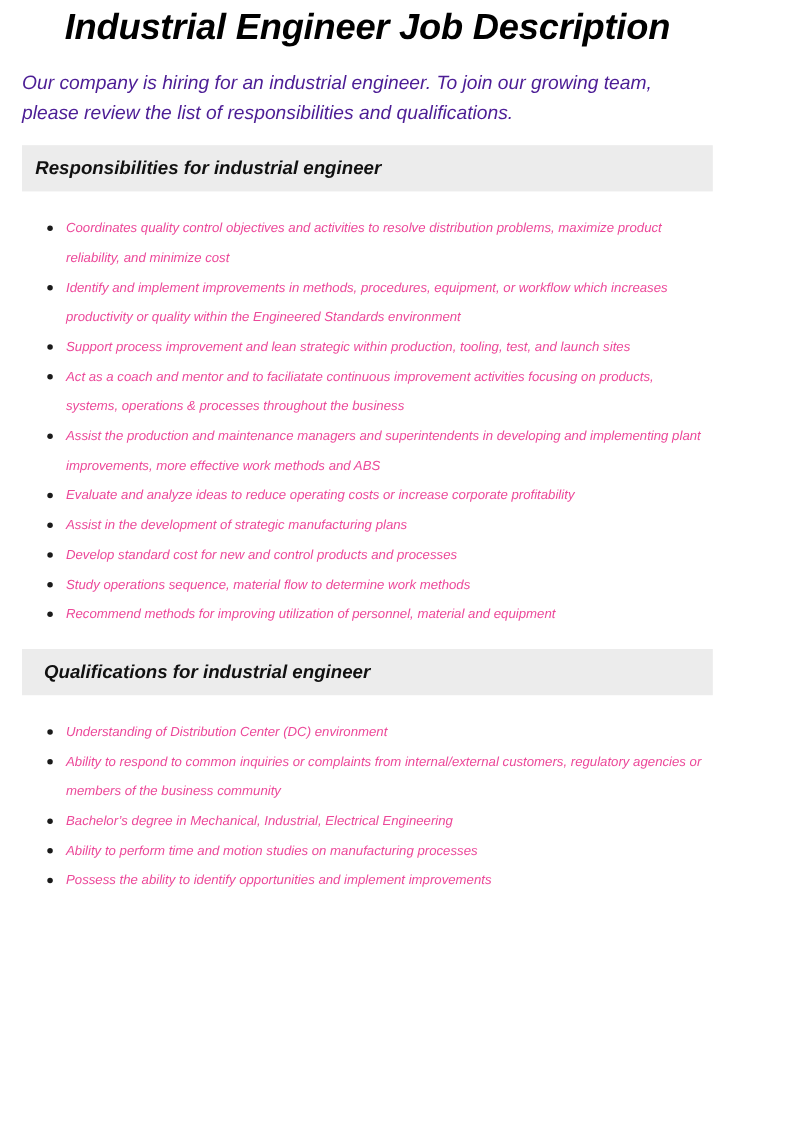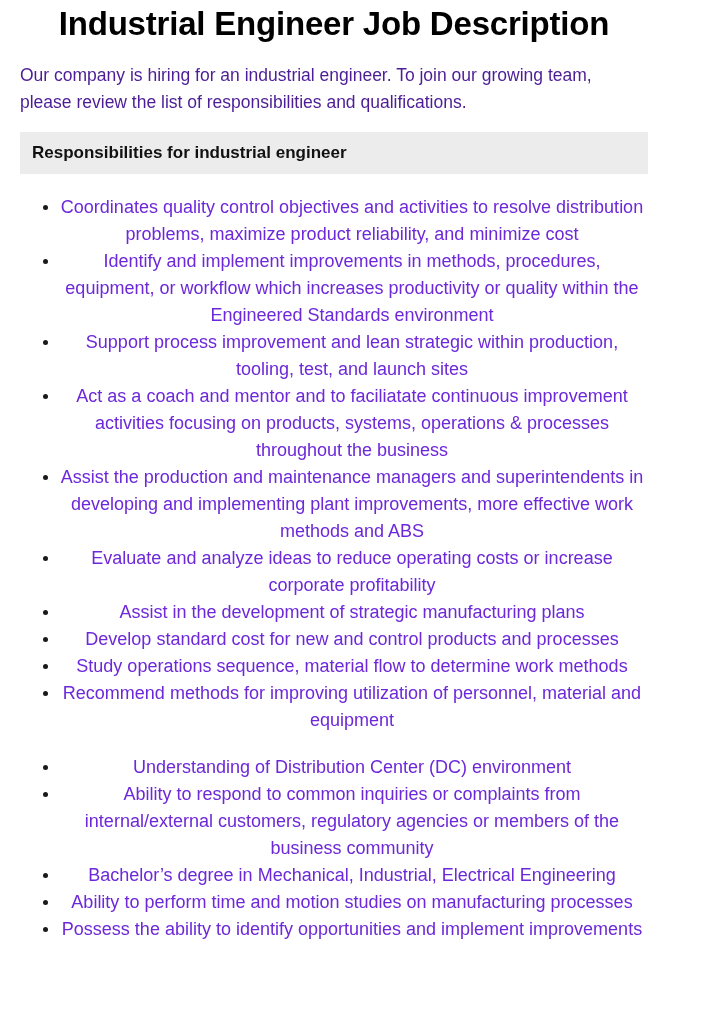--- a/index.html
+++ b/index.html
@@ -1,44 +1,43 @@
 <!DOCTYPE html>
 <html><head>
   <meta charset="utf-8">
   <style>
     html, body { margin: 0; padding: 0; background: #ffffff; }
     body {
       width: 720px; height: 1030px; overflow: hidden;
       font-family: "Liberation Sans", "DejaVu Sans", sans-serif;
       color: #1a1a1a;
     }
-    .page { padding: 0 20px; box-sizing: border-box; width: 668px; }
+    .page { padding: 0 20px; box-sizing: border-box; width: 668px; font-style: italic; }
     h1 {
       margin: 0; padding-top: 2px;
       text-align: center; font-size: 33px; font-weight: bold;
       line-height: 44px; color: #000;
       letter-spacing: -0.2px;
     }
     .intro {
       margin: 16px 0 0 0; font-size: 17.5px; line-height: 27px; color: #4c1d95;
     }
     .section-header {
       background: #ececec; height: 42px; line-height: 42px;
       padding-left: 20px; font-size: 17px; font-weight: bold; color: #111;
       box-sizing: border-box;
     }
     .sec-resp { margin-top: 16px; padding-left: 12px; }
     .sec-qual { margin-top: 18px; }
     ul {
       margin: 20px 0 0 0; padding-left: 40px; list-style: none;
     }
     li {
-      position: relative; font-size: 18px; line-height: 27px; color: #6d28d9;
+      position: relative; font-size: 12px; line-height: 27px; color: #ec4899;
       padding-right: 4px;
-      text-align: center;
     }
     li .bullet {
       position: absolute; left: -17px; top: 11px;
       width: 5px; height: 5px; border-radius: 50%; background: #1a1a1a;
     }
   </style>
 </head>
 <body>
 
 <div class="page">
@@ -52,20 +51,21 @@
     <li><span class="bullet"></span><span>Support process improvement and lean strategic within production, tooling, test, and launch sites</span></li>
     <li><span class="bullet"></span><span>Act as a coach and mentor and to faciliatate continuous improvement activities focusing on products, systems, operations &amp; processes throughout the business</span></li>
     <li><span class="bullet"></span><span>Assist the production and maintenance managers and superintendents in developing and implementing plant improvements, more effective work methods and ABS</span></li>
     <li><span class="bullet"></span><span>Evaluate and analyze ideas to reduce operating costs or increase corporate profitability</span></li>
     <li><span class="bullet"></span><span>Assist in the development of strategic manufacturing plans</span></li>
     <li><span class="bullet"></span><span>Develop standard cost for new and control products and processes</span></li>
     <li><span class="bullet"></span><span>Study operations sequence, material flow to determine work methods</span></li>
     <li><span class="bullet"></span><span>Recommend methods for improving utilization of personnel, material and equipment</span></li>
   </ul>
 
+  <div class="section-header sec-qual">Qualifications for industrial engineer</div>
   <ul>
     <li><span class="bullet"></span><span>Understanding of Distribution Center (DC) environment</span></li>
     <li><span class="bullet"></span><span>Ability to respond to common inquiries or complaints from internal/external customers, regulatory agencies or members of the business community</span></li>
     <li><span class="bullet"></span><span>Bachelor’s degree in Mechanical, Industrial, Electrical Engineering</span></li>
     <li><span class="bullet"></span><span>Ability to perform time and motion studies on manufacturing processes</span></li>
     <li><span class="bullet"></span><span>Possess the ability to identify opportunities and implement improvements</span></li>
   </ul>
 </div>
 
 </body></html>

